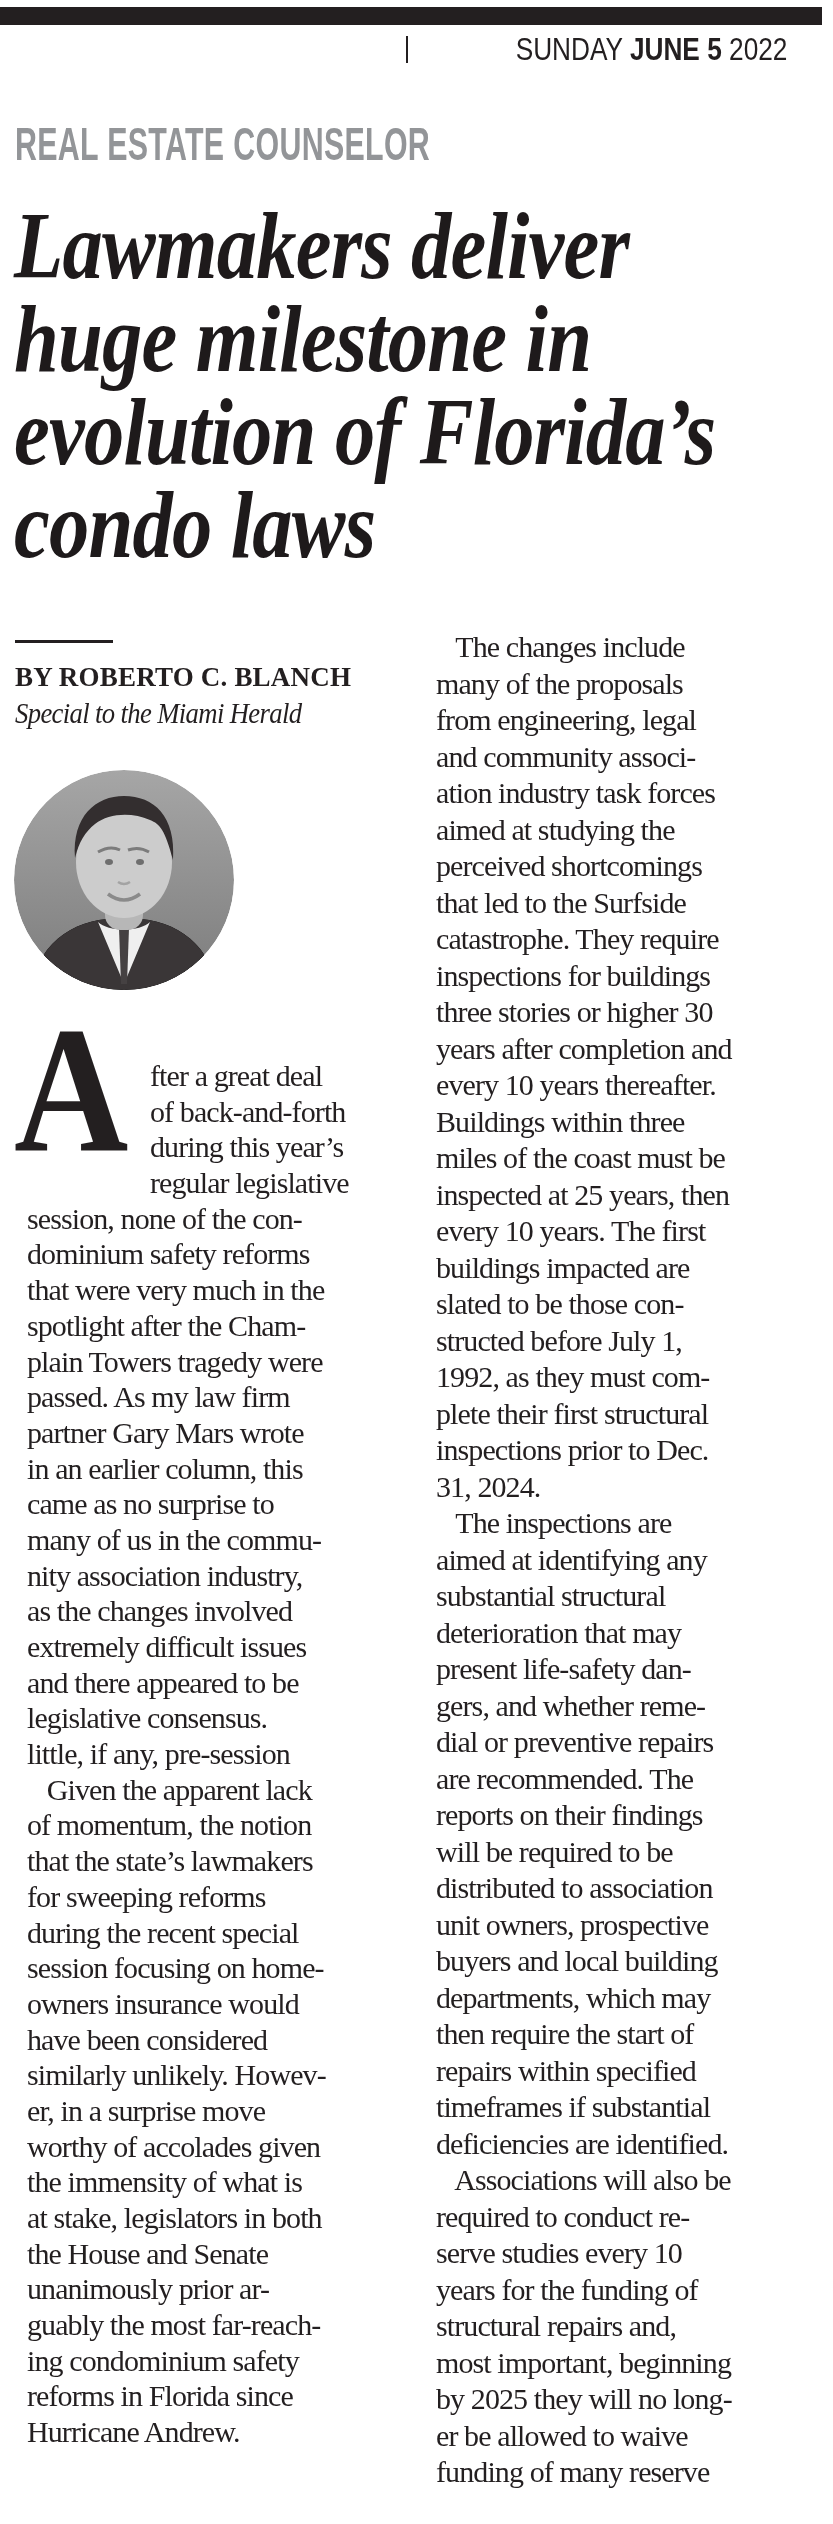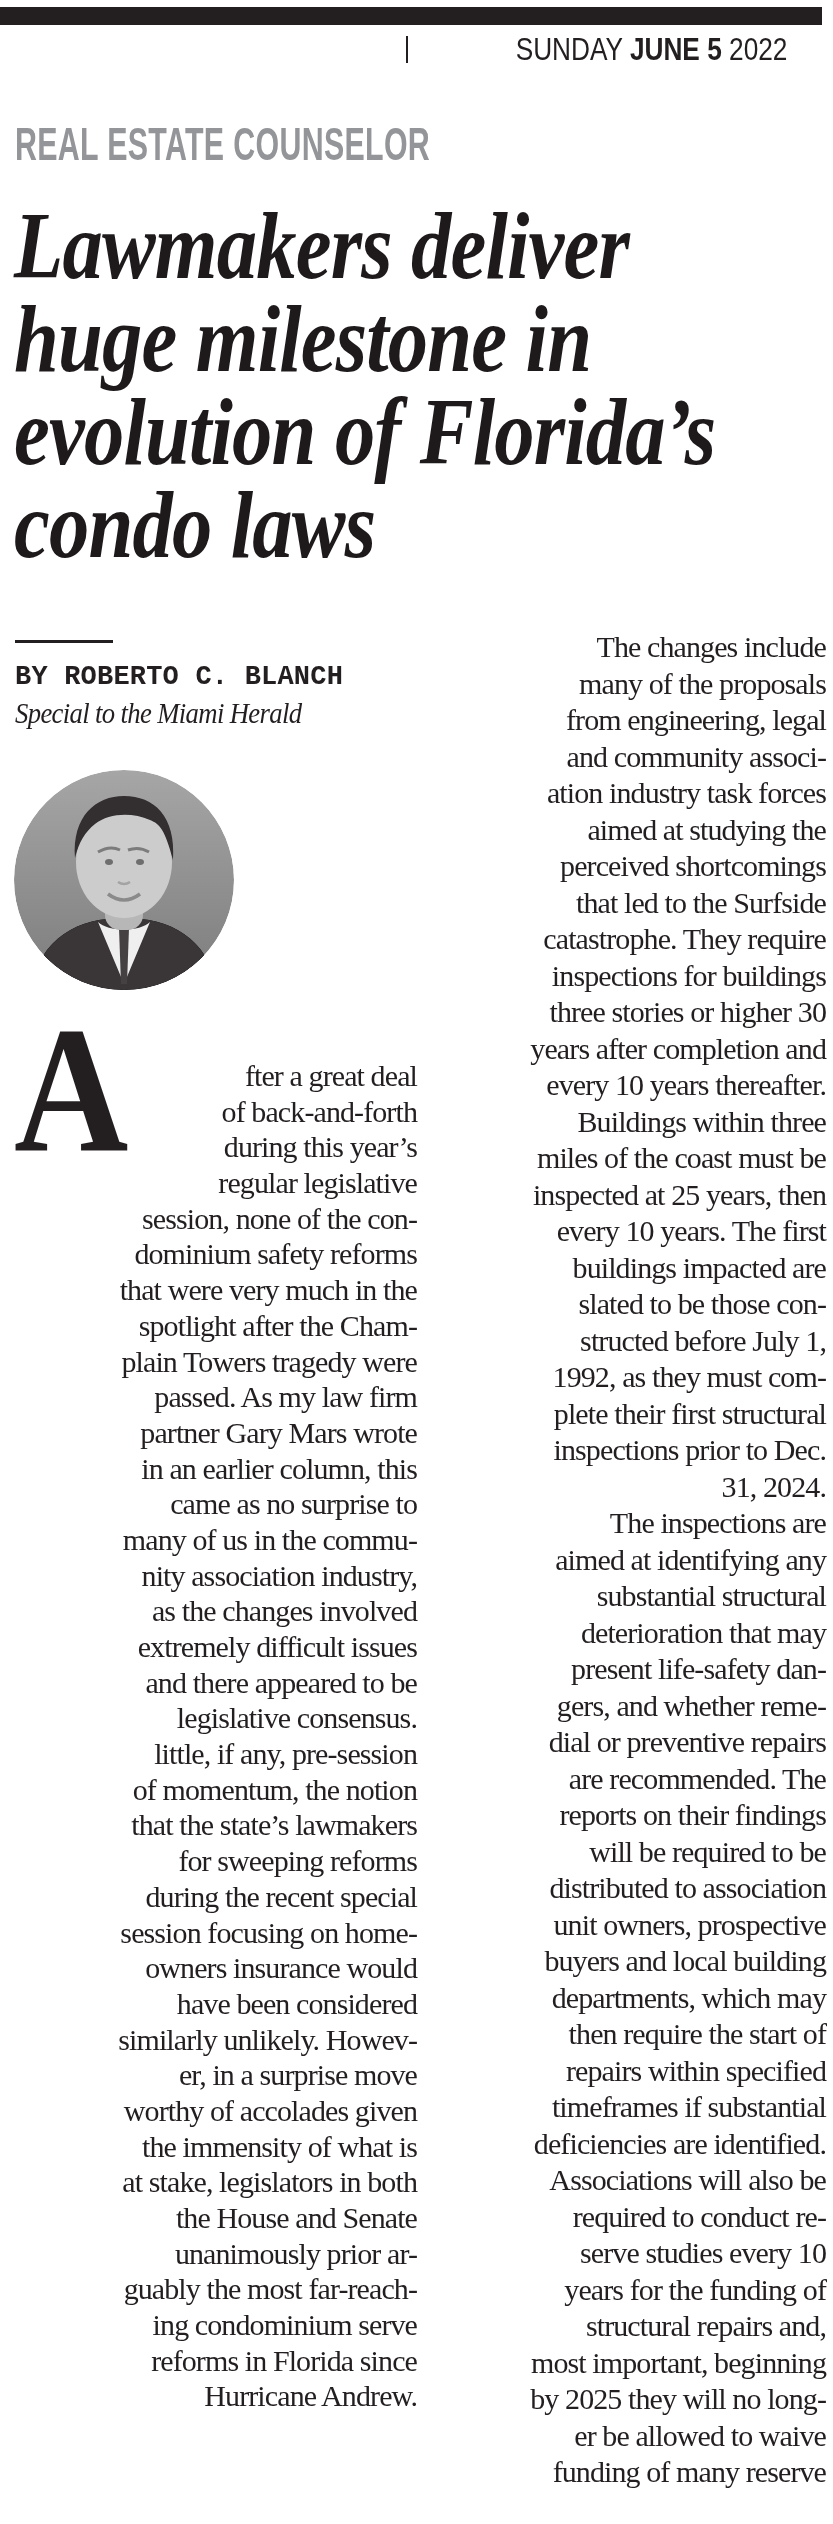--- a/index.html
+++ b/index.html
@@ -17,30 +17,30 @@
   .kicker{position:absolute;left:15px;top:117px;white-space:nowrap;
           font-family:"Liberation Sans","DejaVu Sans",sans-serif;font-weight:700;font-size:46px;
           color:#939598;transform:scaleX(0.66);transform-origin:left top;letter-spacing:0.5px;}
 
   .headline{position:absolute;left:14px;top:199px;transform:scaleX(0.84);transform-origin:left top;}
   .hl-line{font-weight:700;font-style:italic;font-size:96px;line-height:93px;
            letter-spacing:-1px;white-space:pre;color:#1e1a1b;}
 
   .byline-rule{position:absolute;left:15px;top:640px;width:98px;height:3px;background:#231f20;}
   .byline-author{position:absolute;left:15px;top:662px;font-weight:700;font-size:27px;
-                 letter-spacing:0.2px;white-space:pre;color:#231f20;font-family:Liberation Mono, monospace;}
+                 letter-spacing:0.2px;white-space:pre;color:#231f20;}
   .byline-credit{position:absolute;left:15px;top:697px;font-style:italic;font-size:29px;
                  letter-spacing:-0.7px;white-space:pre;transform:scaleX(0.92);transform-origin:left top;}
 
   .author-photo{position:absolute;left:14px;top:770px;width:220px;height:220px;border-radius:50%;overflow:hidden;}
 
   .dropcap{position:absolute;left:14px;top:1000px;font-weight:700;font-size:180px;line-height:180px;
            transform:scaleX(0.88);transform-origin:left top;color:#231f20;}
 
-  .col{position:absolute;width:390px;font-size:30px;letter-spacing:-0.9px;color:#231f20;text-align:right;}
+  .col{position:absolute;width:390px;font-size:30px;letter-spacing:-0.9px;color:#231f20;}
   .col .tl{white-space:pre;}
   .col-left{left:15px;top:1058px;margin-left:12px;}
   .col-left .tl{line-height:35.7px;height:35.7px;}
   .col-right{left:436px;top:629px;}
   .col-right .tl{line-height:36.5px;height:36.5px;}
   .dc-indent{padding-left:123px;}
 </style>
 </head>
 <body>
 
@@ -110,36 +110,37 @@
       <div class="tl">partner Gary Mars wrote</div>
       <div class="tl">in an earlier column, this</div>
       <div class="tl">came as no surprise to</div>
       <div class="tl">many of us in the commu-</div>
       <div class="tl">nity association industry,</div>
       <div class="tl">as the changes involved</div>
       <div class="tl">extremely difficult issues</div>
       <div class="tl">and there appeared to be</div>
       <div class="tl">legislative consensus.</div>
       <div class="tl">little, if any, pre-session</div>
+      <div class="tl">   Given the apparent lack</div>
       <div class="tl">of momentum, the notion</div>
       <div class="tl">that the state’s lawmakers</div>
       <div class="tl">for sweeping reforms</div>
       <div class="tl">during the recent special</div>
       <div class="tl">session focusing on home-</div>
       <div class="tl">owners insurance would</div>
       <div class="tl">have been considered</div>
       <div class="tl">similarly unlikely. Howev-</div>
       <div class="tl">er, in a surprise move</div>
       <div class="tl">worthy of accolades given</div>
       <div class="tl">the immensity of what is</div>
       <div class="tl">at stake, legislators in both</div>
       <div class="tl">the House and Senate</div>
       <div class="tl">unanimously prior ar-</div>
       <div class="tl">guably the most far-reach-</div>
-      <div class="tl">ing condominium serve</div>
+      <div class="tl">ing condominium safety</div>
       <div class="tl">reforms in Florida since</div>
       <div class="tl">Hurricane Andrew.</div>
     </div>
 
   <div class="col col-right">
       <div class="tl">   The changes include</div>
       <div class="tl">many of the proposals</div>
       <div class="tl">from engineering, legal</div>
       <div class="tl">and community associ-</div>
       <div class="tl">ation industry task forces</div>

